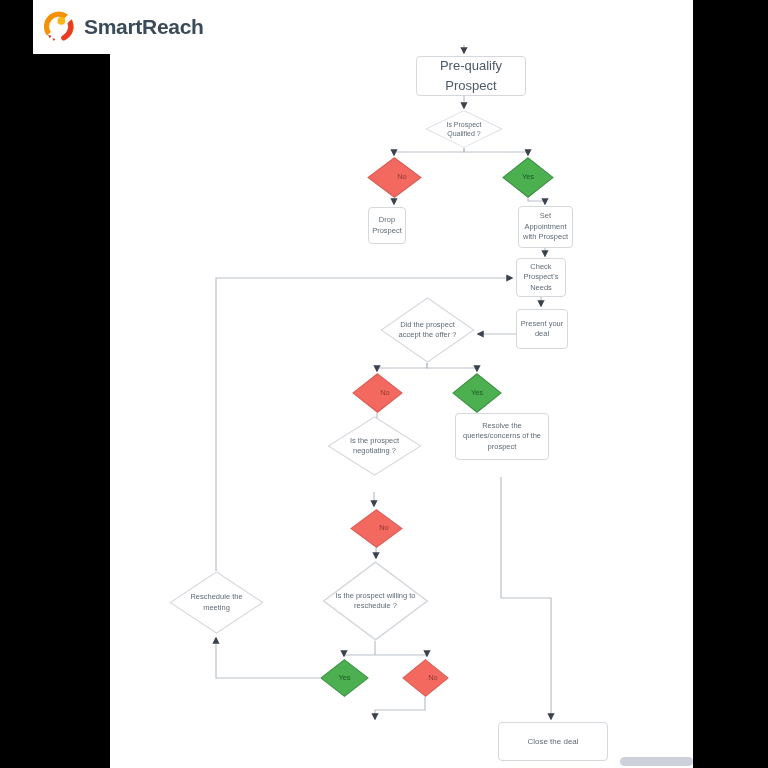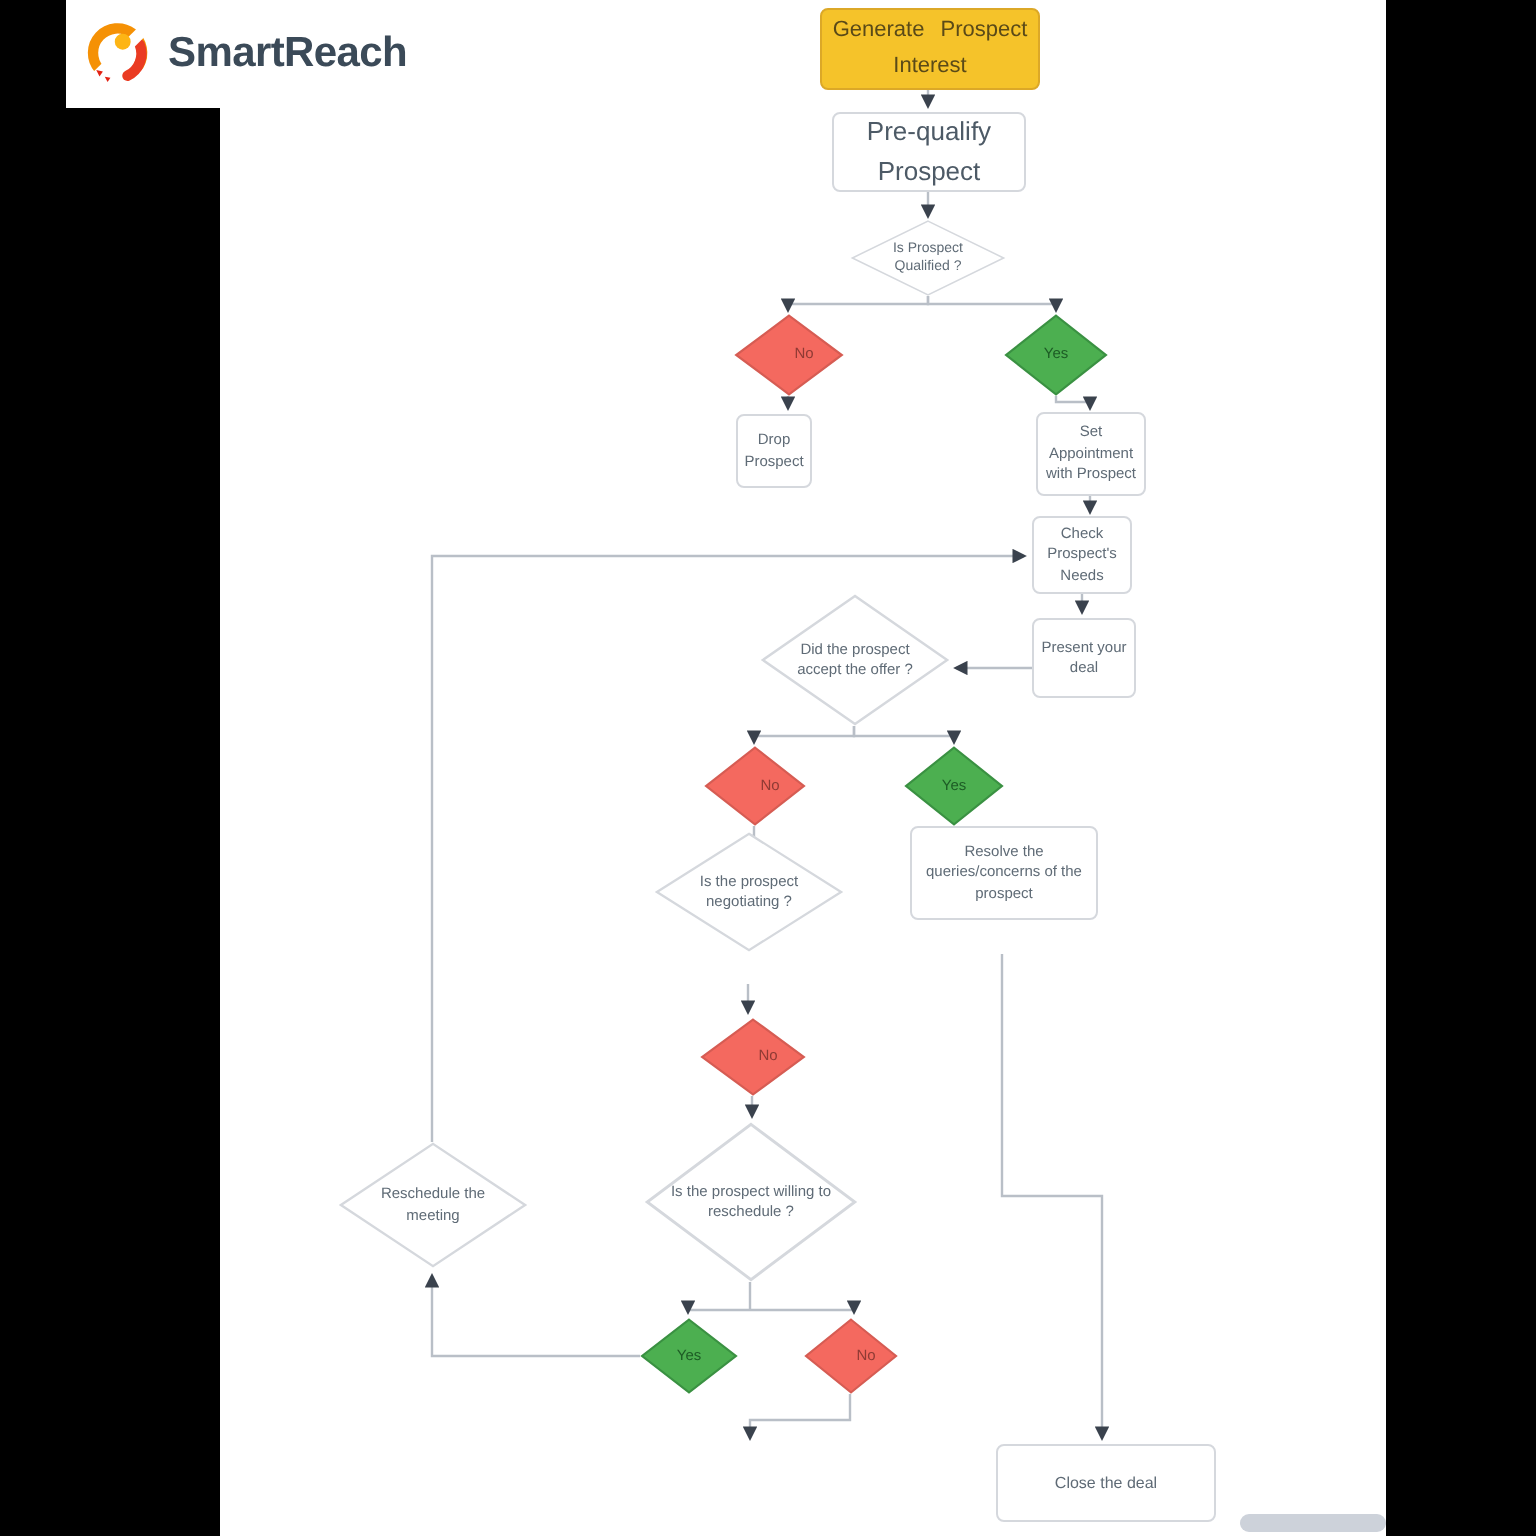--- a/index.html
+++ b/index.html
@@ -77,25 +77,22 @@
       <path d="M375 641 L375 655"></path>
       <path d="M375 655 L344 655 L344 656" marker-end="url(#ah)"></path>
       <path d="M375 655 L427 655 L427 656" marker-end="url(#ah)"></path>
       <path d="M320 678 L216 678 L216 638" marker-end="url(#ah)"></path>
       <path d="M216 571 L216 278 L512 278" marker-end="url(#ah)"></path>
       <path d="M425 697 L425 710 L375 710 L375 719" marker-end="url(#ah)"></path>
       <path d="M501 477 L501 598 L551 598 L551 719" marker-end="url(#ah)"></path>
     </g>
   </svg>
 
-  <div class="node start" style="left:410px;top:4px;width:110px;height:41px">
-    <span>Generate Prospect Interest</span>
-  </div>
-
-  <div class="node rect prequalify" style="left:416px;top:56px;width:97px;height:40px">
+
+  <div class="node rect prequalify" style="left:416px;top:56px;width:110px;height:40px">
     <span>Pre-qualify Prospect</span>
   </div>
 
   <div class="node diamond tiny" style="left:425px;top:110px;width:78px;height:38px">
     <svg viewBox="0 0 100 100" preserveAspectRatio="none">
         <polygon class="pg-white" points="50,1.5 98.5,50 50,98.5 1.5,50"></polygon>
       </svg>
     <span class="lbl">Is Prospect Qualified ?</span>
   </div>
 

